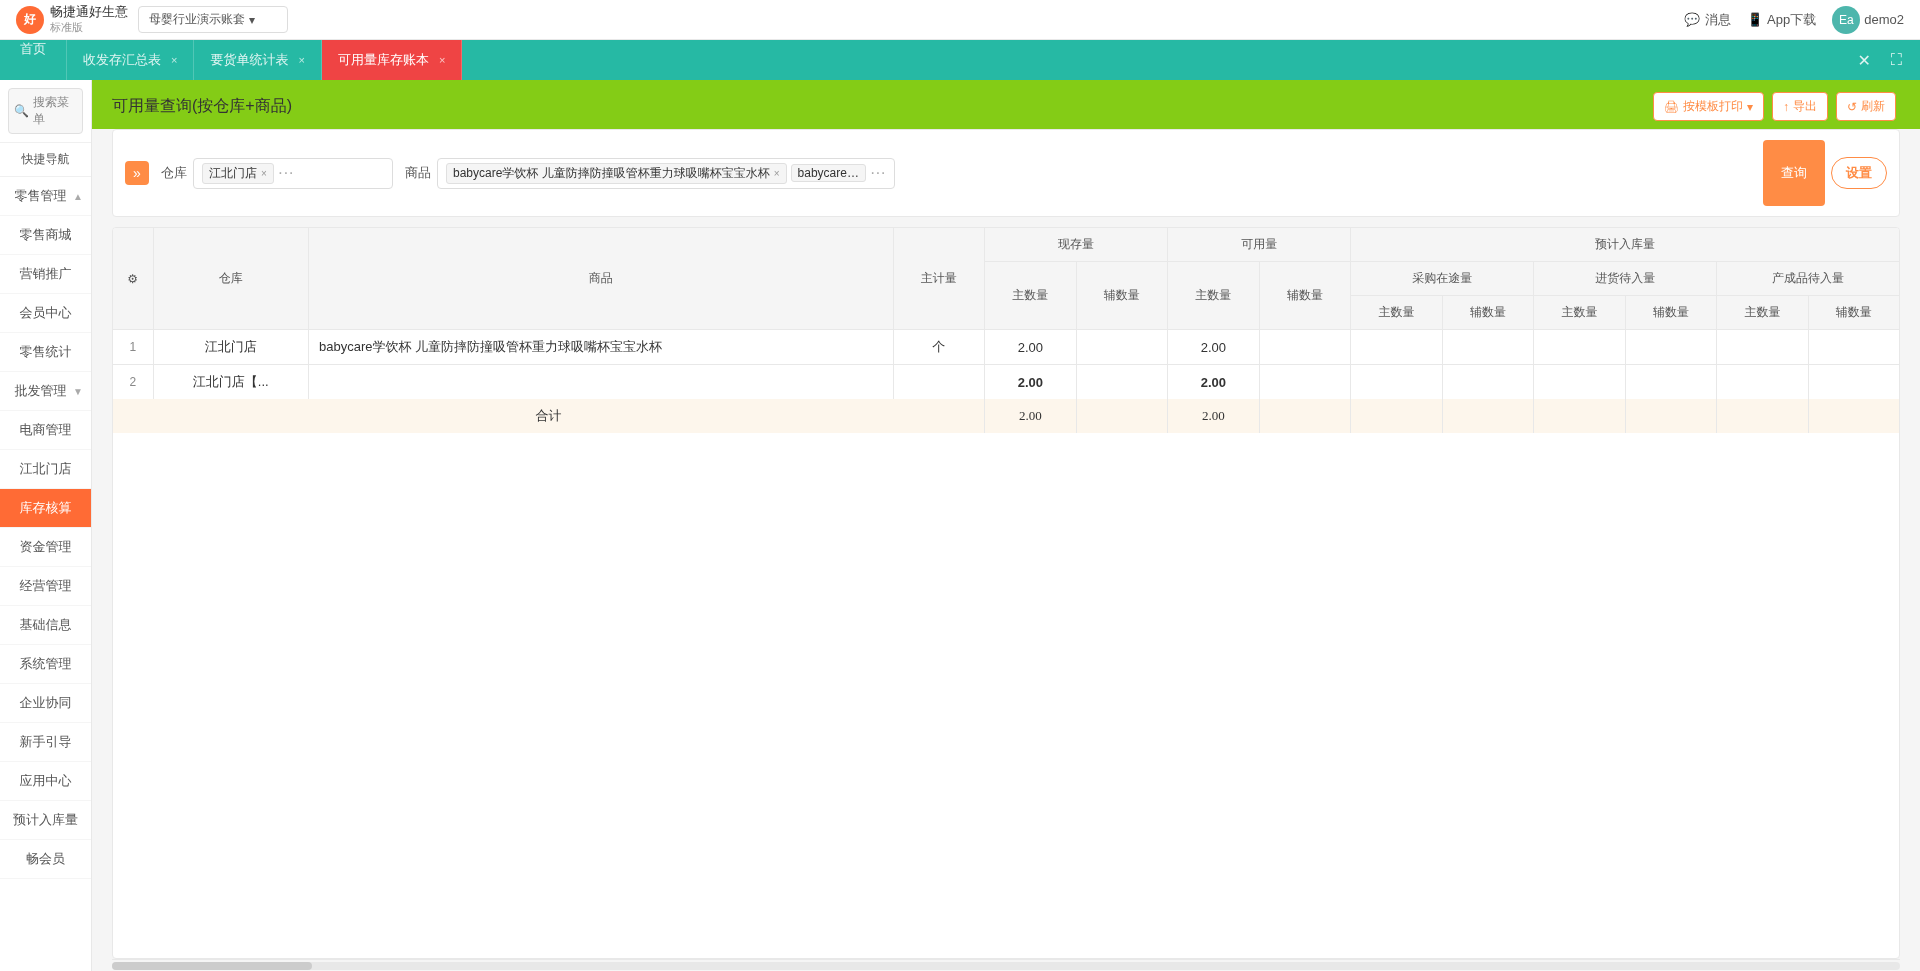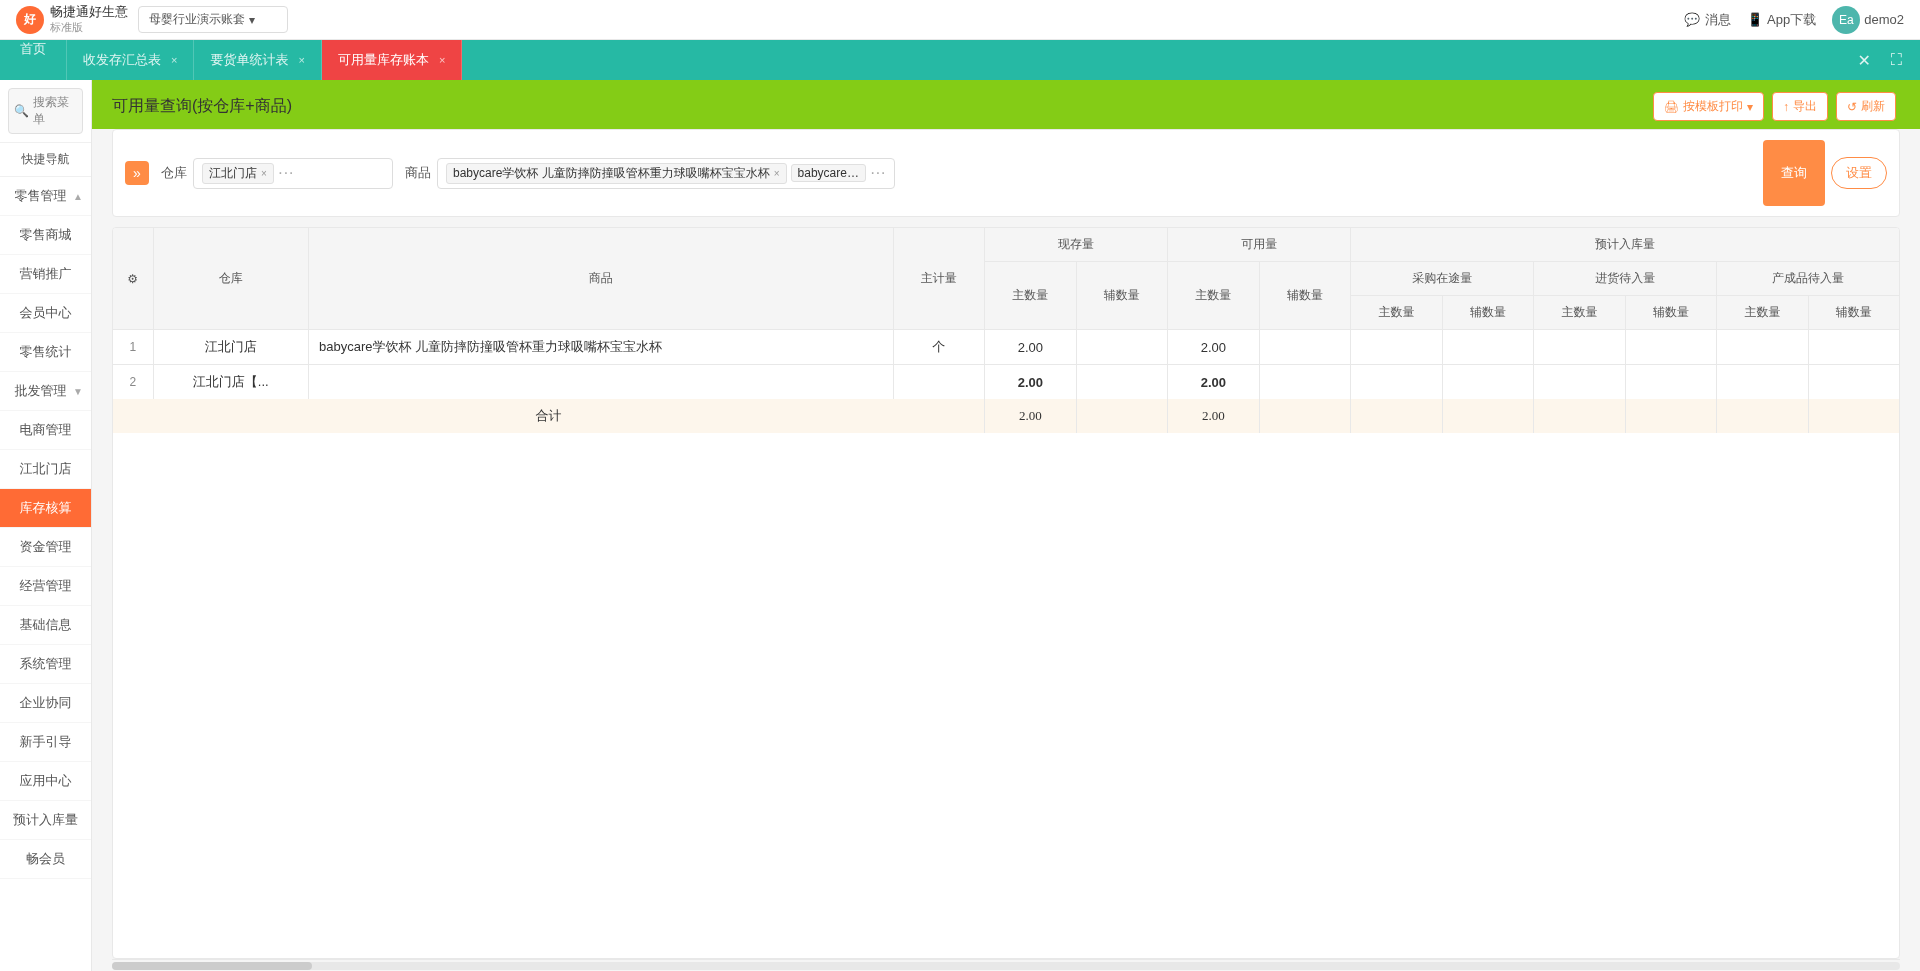--- a/index.html
+++ b/index.html
@@ -53,21 +53,21 @@
     .filter-bar { margin: 0 20px 10px 20px; background: #fff; border: 1px solid #e8e8e8; border-radius: 4px; padding: 10px 12px; display: flex; align-items: center; gap: 12px; }
     .filter-expand-btn { width: 24px; height: 24px; background: #ff8c45; border-radius: 4px; display: flex; align-items: center; justify-content: center; cursor: pointer; color: white; font-size: 14px; flex-shrink: 0; }
     .filter-field { display: flex; align-items: center; gap: 6px; }
     .filter-label { color: #555; font-size: 13px; white-space: nowrap; }
     .filter-input { min-width: 200px; padding: 4px 8px; border: 1px solid #ddd; border-radius: 4px; font-size: 12px; display: flex; align-items: center; gap: 4px; background: #fff; }
     .tag { display: inline-flex; align-items: center; gap: 4px; background: #f5f5f5; border: 1px solid #e0e0e0; border-radius: 3px; padding: 1px 6px; font-size: 12px; color: #333; }
     .tag .tag-close { color: #999; cursor: pointer; font-size: 10px; }
     .filter-more { color: #aaa; font-size: 16px; cursor: pointer; }
     .filter-right-actions { margin-left: auto; display: flex; align-items: center; gap: 6px; }
     .btn-query { background: #ff8c45; color: white; border: none; border-radius: 4px; padding: 24px 18px; font-size: 13px; cursor: pointer; }
-    .btn-setting { background: #fff; color: #ff8c45; border: 1px solid #ff8c45; border-radius: 16px; padding: 6px 14px; font-size: 13px; cursor: pointer; }
+    .btn-setting { background: #fff; color: #ff8c45; border: 1px solid #ff8c45; border-radius: 16px; padding: 6px 14px; font-size: 13px; cursor: pointer; font-weight: bold; }
 
     
     .table-container { margin: 0 20px; background: #fff; border: 1px solid #e8e8e8; border-radius: 4px; overflow: hidden; flex: 1; }
     table { width: 100%; border-collapse: collapse; }
     thead tr { background: #f5f5f5; }
     th { padding: 8px 10px; color: #555; font-weight: 500; font-size: 12px; border-bottom: 1px solid #e8e8e8; border-right: 1px solid #e8e8e8; white-space: nowrap; }
     td { padding: 8px 10px; text-align: center; color: #333; font-size: 13px; border-bottom: 1px solid #e8e8e8; border-right: 1px solid #e8e8e8; white-space: nowrap; }
     tr:last-child td { border-bottom: none; }
     td:last-child, th:last-child { border-right: none; }
     .row-num { color: #888; font-size: 12px; }

